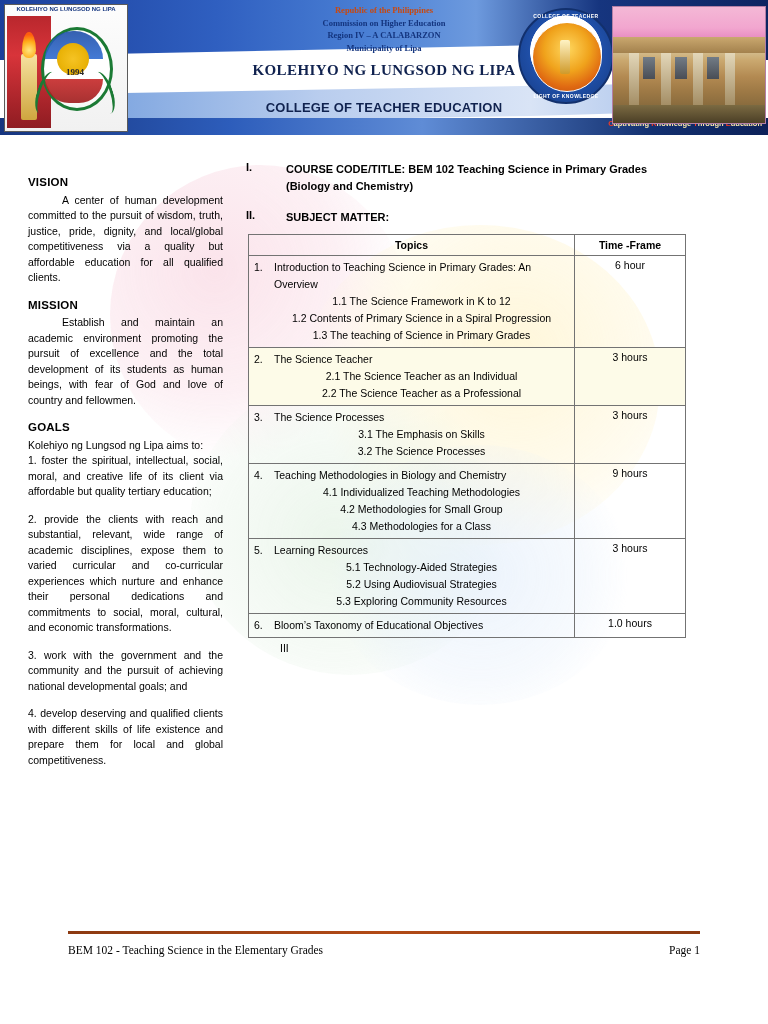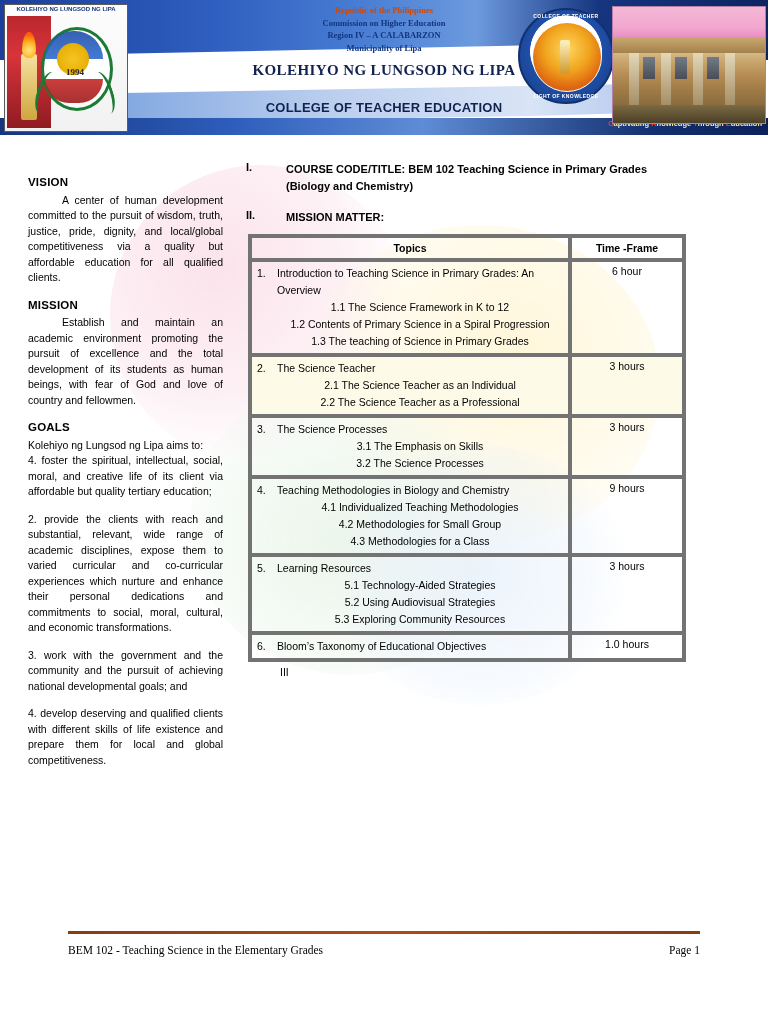--- a/index.html
+++ b/index.html
@@ -333,21 +333,21 @@
   .sm-gap { height: 12px; }
 
   table.topics {
     border-collapse: collapse;
     margin-left: 2px;
     margin-top: 8px;
     width: 438px;
     font-size: 10.5px;
   }
   table.topics th, table.topics td {
-    border: 4px solid #737373;
+    border: 1px solid #737373;
     padding: 3px 5px;
     vertical-align: top;
   }
   table.topics th {
     text-align: center;
     font-weight: bold;
     font-size: 10.5px;
     padding: 4px 5px;
   }
   td.tf {
@@ -459,41 +459,41 @@
 
   <div class="left-col">
     <h3>VISION</h3>
     <p class="indent">A center of human development committed to the pursuit of wisdom, truth, justice, pride, dignity, and local/global competitiveness via a quality but affordable education for all qualified clients.</p>
 
     <h3>MISSION</h3>
     <p class="indent">Establish and maintain an academic environment promoting the pursuit of excellence and the total development of its students as human beings, with fear of God and love of country and fellowmen.</p>
 
     <h3>GOALS</h3>
     <p style="margin-bottom:0">Kolehiyo ng Lungsod ng Lipa aims to:</p>
-    <p>4. foster the spiritual, intellectual, social, moral, and creative life of its client via affordable but quality tertiary education;</p>
+    <p>1. foster the spiritual, intellectual, social, moral, and creative life of its client via affordable but quality tertiary education;</p>
     <p>2. provide the clients with reach and substantial, relevant, wide range of academic disciplines, expose them to varied curricular and co-curricular experiences which nurture and enhance their personal dedications and commitments to social, moral, cultural, and economic transformations.</p>
     <p>3. work with the government and the community and the pursuit of achieving national developmental goals; and</p>
     <p>4. develop deserving and qualified clients with different skills of life existence and prepare them for local and global competitiveness.</p>
   </div>
 
   <div class="right-col">
 
     <div class="row">
       <div class="rn">I.</div>
       <div class="rtext">
         <div>COURSE CODE/TITLE: BEM 102 Teaching Science in Primary Grades</div>
         <div>(Biology  and Chemistry)</div>
       </div>
     </div>
 
     <div class="sm-gap"></div>
 
     <div class="row">
       <div class="rn">II.</div>
-      <div class="rtext">MISSION MATTER:</div>
+      <div class="rtext">SUBJECT MATTER:</div>
     </div>
 
     <table class="topics">
       <thead>
         <tr>
           <th>Topics</th>
           <th class="tf">Time -Frame</th>
         </tr>
       </thead>
       <tbody>

